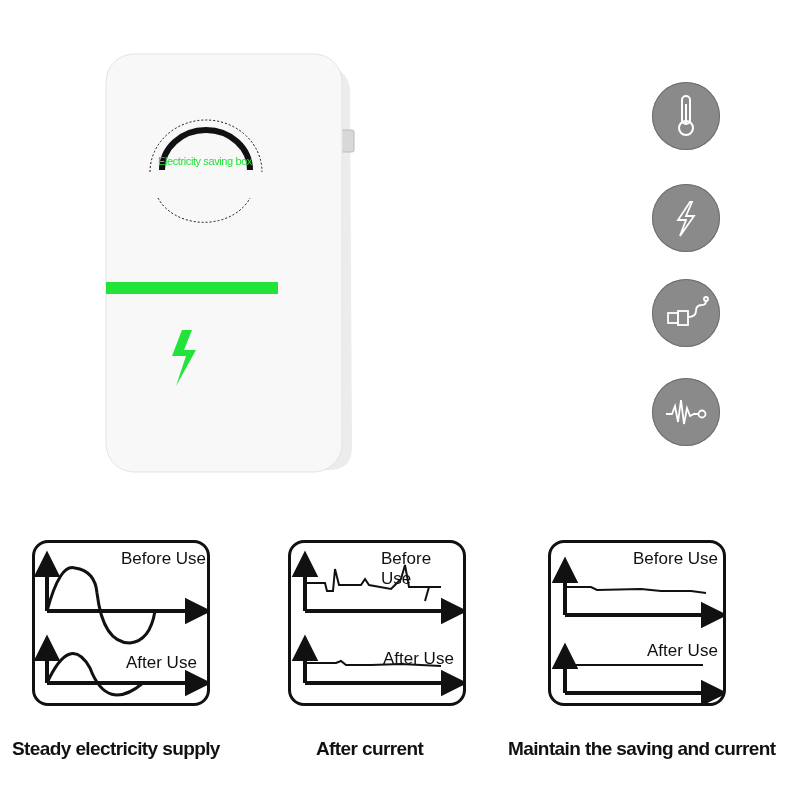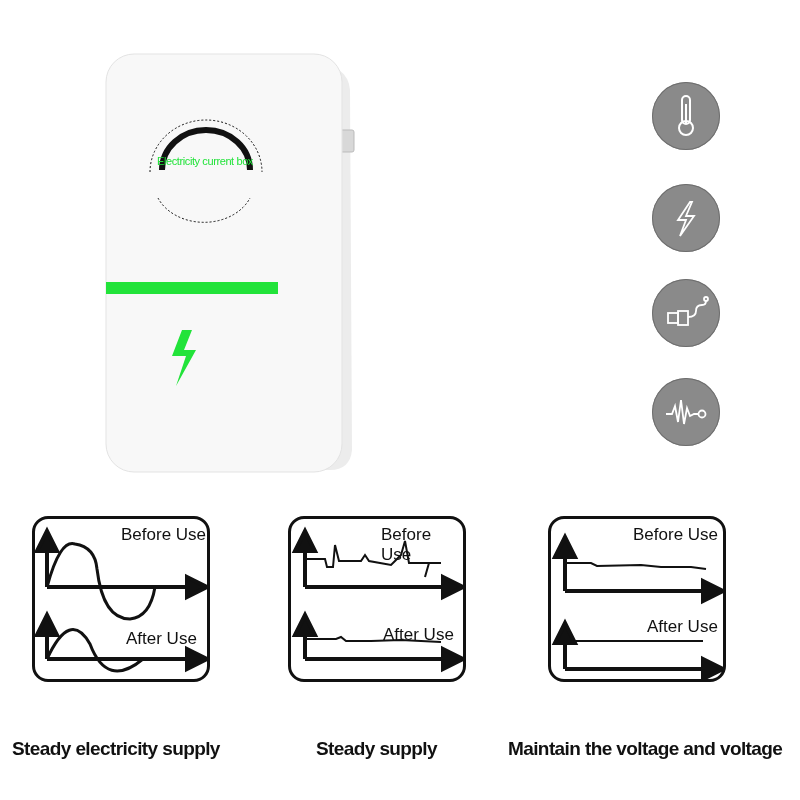--- a/index.html
+++ b/index.html
@@ -6,21 +6,21 @@
   body { width:800px; height:800px; background:#ffffff; position:relative; overflow:hidden;
          font-family:"Liberation Sans", "DejaVu Sans", sans-serif; }
   .device { position:absolute; left:100px; top:50px; width:260px; height:430px; }
   .device svg { width:100%; height:100%; }
   .logo-text { position:absolute; left:150px; top:155px; width:110px; text-align:center;
                font-size:11px; color:#22e33a; font-family:"Liberation Sans Narrow","Liberation Sans",sans-serif; letter-spacing:-0.4px; }
   .icons { position:absolute; left:652px; top:82px; width:68px; }
   .icon-circle { position:absolute; left:0; width:68px; height:68px; border-radius:50%;
                  background:#8a8a8a; box-shadow: inset 0 0 0 1px #6e6e6e; }
   .icon-circle svg { width:68px; height:68px; }
-  .panel { position:absolute; top:516px; width:178px; height:166px; border:3px solid #111;
+  .panel { position:absolute; top:540px; width:178px; height:166px; border:3px solid #111;
            border-radius:16px; box-sizing:border-box; background:#fff; }
   .panel svg { position:absolute; left:0; top:0; width:172px; height:160px; }
   .lbl { position:absolute; font-size:17px; color:#111; font-family:"Liberation Sans", sans-serif; }
   .caption { position:absolute; top:738px; font-weight:bold; font-size:19px; color:#111;
              font-family:"Liberation Sans", sans-serif; letter-spacing:-0.6px; white-space:nowrap; }
 </style>
 </head>
 <body>
 
 <div class="device">
@@ -34,21 +34,21 @@
 
     <path d="M62 120 A44 40 0 0 1 150 120" fill="none" stroke="#111" stroke-width="6"></path>
     <path d="M50 122 A56 52 0 0 1 162 122" fill="none" stroke="#111" stroke-width="1" stroke-dasharray="2 2"></path>
     <path d="M58 148 A50 40 0 0 0 150 148" fill="none" stroke="#111" stroke-width="1" stroke-dasharray="2 2"></path>
 
     <rect x="6" y="232" width="172" height="12" fill="#22e33a"></rect>
 
     <path d="M82 280 L72 306 L86 306 L76 336 L96 300 L84 300 L92 280 Z" fill="#22e33a"></path>
   </svg>
 </div>
-<div class="logo-text">Electricity current box</div>
+<div class="logo-text">Electricity saving box</div>
 
 <div class="icons">
   <div class="icon-circle" style="top:0">
     <svg viewBox="0 0 68 68">
         <g fill="none" stroke="#fff" stroke-width="2">
           <rect x="30" y="14" width="8" height="28" rx="4"></rect>
           <circle cx="34" cy="46" r="7"></circle>
           <line x1="34" y1="22" x2="34" y2="42"></line>
         </g>
       </svg>
@@ -129,14 +129,14 @@
         <polygon points="152,140 172,150 152,160"></polygon>
     </g>
     <path d="M14 44 L40 44 L46 47 L90 46 L110 48 L140 48 L155 50" fill="none" stroke="#111" stroke-width="2"></path>
     <line x1="14" y1="122" x2="152" y2="122" stroke="#111" stroke-width="2"></line>
   </svg>
   <span class="lbl" style="left:82px;top:6px">Before Use</span>
   <span class="lbl" style="left:96px;top:98px">After Use</span>
 </div>
 
 <div class="caption" style="left:12px">Steady electricity supply</div>
-<div class="caption" style="left:316px">Steady supply</div>
-<div class="caption" style="left:508px">Maintain the voltage and voltage</div>
+<div class="caption" style="left:316px">After current</div>
+<div class="caption" style="left:508px">Maintain the saving and current</div>
 
 </body></html>

